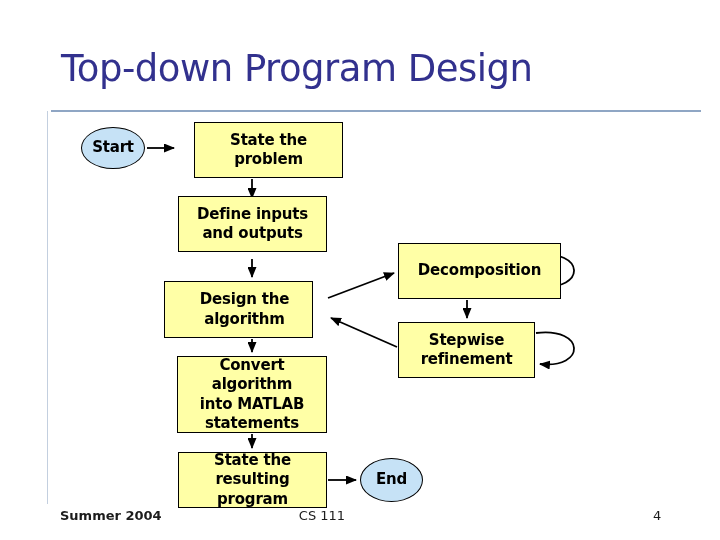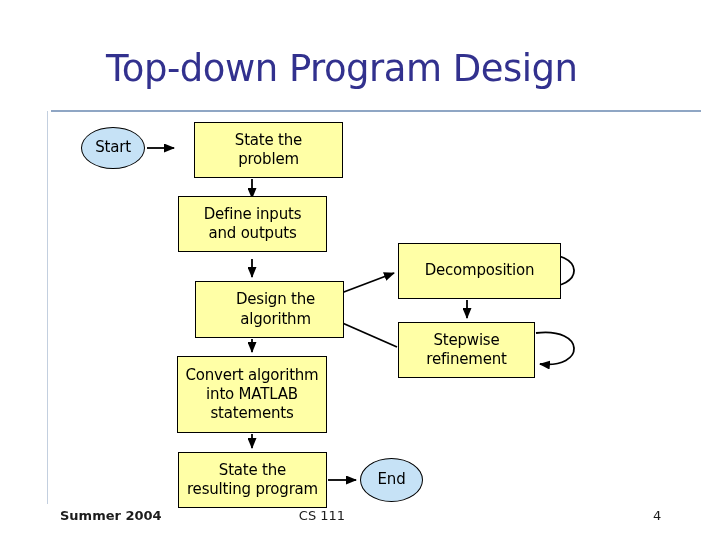--- a/index.html
+++ b/index.html
@@ -17,21 +17,20 @@
   .slide-title {
     position: absolute;
     left: 61px;
     top: 48px;
     font-size: 37px;
     font-weight: normal;
     letter-spacing: -0.5px;
     color: var(--title_color, #32318e);
     line-height: 42px;
     white-space: nowrap;
-    margin-left: 45px;
   }
 
   .title-underline {
     position: absolute;
     left: 51px;
     top: 110px;
     width: 650px;
     height: 2px;
     background: var(--rule_color, #8fa6c4);
   }
@@ -60,36 +59,37 @@
     position: absolute;
     display: flex;
     align-items: center;
     justify-content: center;
     text-align: center;
     font-size: 15px;
     line-height: 1.27;
     color: var(--node_text_color, #000000);
     white-space: pre-line;
     letter-spacing: -0.2px;
+    font-weight: bold;
   }
   .rect {
     background: var(--box_fill, #ffffa6);
     border: 1.5px solid var(--line_color, #000000);
   }
   .ellipse {
     background: var(--ellipse_fill, #c6e2f6);
     border: 1.5px solid var(--line_color, #000000);
     border-radius: 50%;
   }
 
   #node-start        { left: 81px;  top: 127px; width: 64px;  height: 42px; }
   #node-state        { left: 194px; top: 122px; width: 149px; height: 56px; }
   #node-define       { left: 178px; top: 196px; width: 149px; height: 56px; }
   #node-decomposition{ left: 398px; top: 243px; width: 163px; height: 56px; }
-  #node-design       { left: 195px; top: 281px; width: 149px; height: 57px; padding-left: 12px; }
+  #node-design       { left: 164px; top: 281px; width: 149px; height: 57px; padding-left: 12px; }
   #node-stepwise     { left: 398px; top: 322px; width: 137px; height: 56px; }
   #node-convert      { left: 177px; top: 356px; width: 150px; height: 77px; }
   #node-test         { left: 178px; top: 452px; width: 149px; height: 56px; }
   #node-end          { left: 360px; top: 458px; width: 63px;  height: 44px; }
 
   .footer-item {
     position: absolute;
     top: 508px;
     font-size: 13px;
     color: #1c1c1c;

